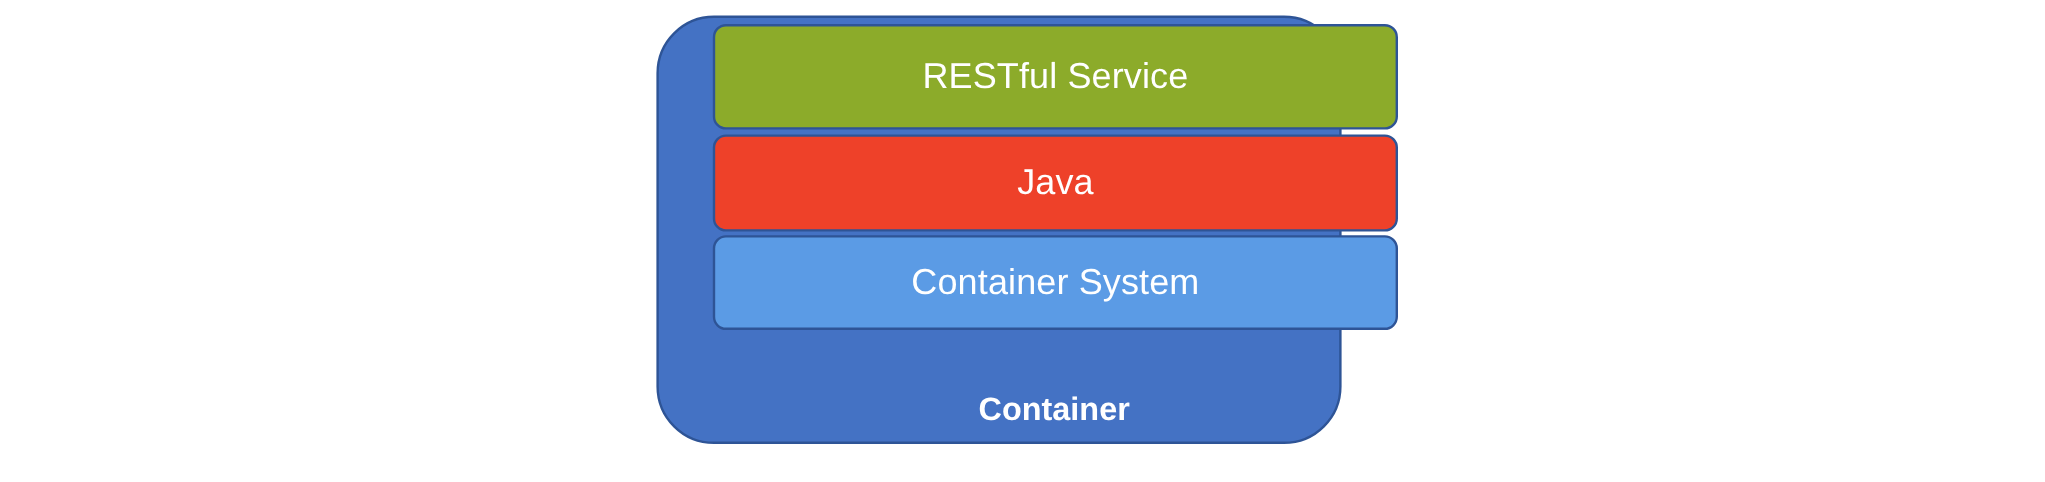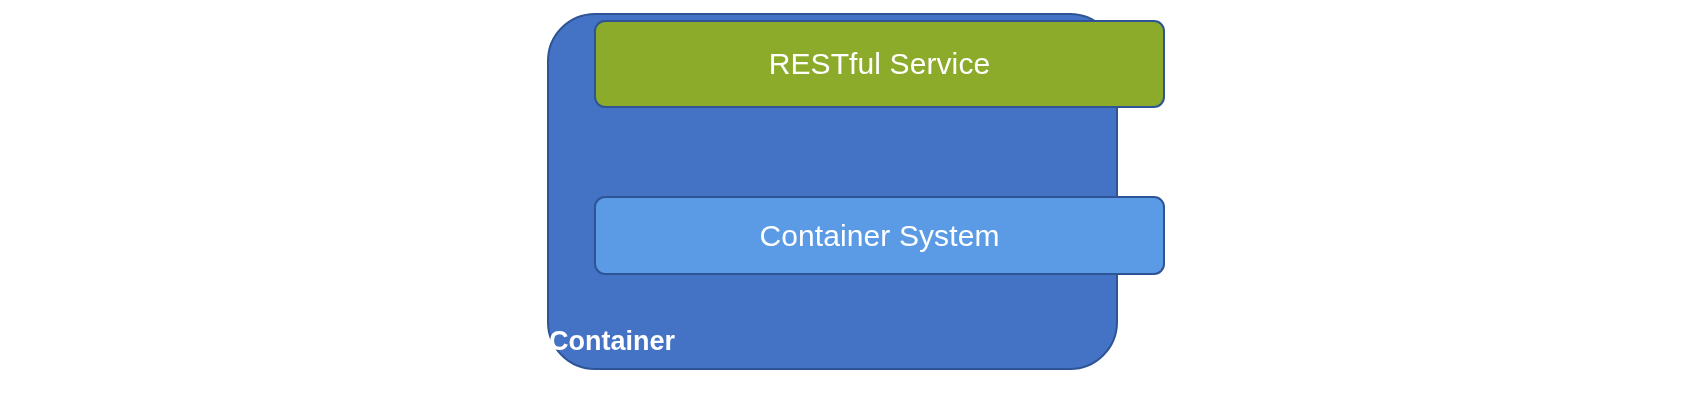--- a/index.html
+++ b/index.html
@@ -70,38 +70,42 @@
     height: 79px;
     background: #5B9BE5;
   }
 
   
   .container-caption {
     position: absolute;
     left: 547px;
     top: 326px;
     width: 663px;
+    text-align: center;
     color: #ffffff;
     font-size: 27px;
     font-weight: bold;
     line-height: 1;
     white-space: nowrap;
   }
 </style>
 </head>
 <body>
 
 <div id="canvas">
 
   <div class="container-box">
 
     <div class="layer layer-service" style="left:45px; top:5px;">
       <span>RESTful Service</span>
     </div>
 
+    <div class="layer layer-runtime" style="left:45px; top:97px;">
+      <span>Java</span>
+    </div>
 
     <div class="layer layer-os" style="left:45px; top:181px;">
       <span>Container System</span>
     </div>
 
     <div class="container-caption" style="left:0; top:313px; width:659px;">Container</div>
 
   </div>
 
 </div>

